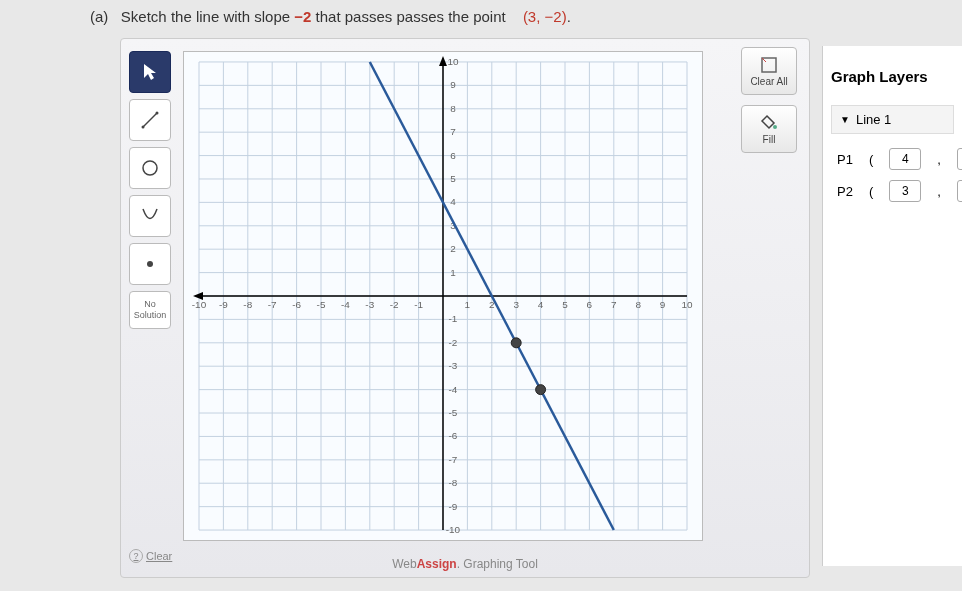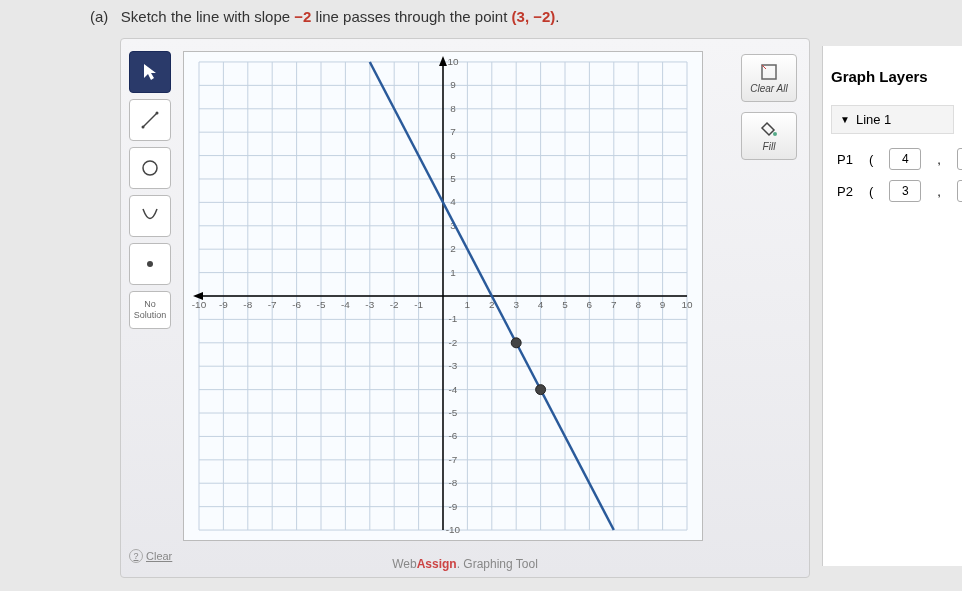--- a/index.html
+++ b/index.html
@@ -12,21 +12,21 @@
     overflow: hidden;
   }
   .question {
     position: absolute;
     top: 8px;
     left: 90px;
     font-size: 15px;
     color: #333;
   }
   .question .slope { color: #c0392b; font-weight: bold; }
-  .question .point { color: #c0392b; font-weight: bold; }
+  .question .point { color: #c0392b; font-weight: normal; margin-left: 13px; }
   .tool-area {
     position: absolute;
     left: 120px;
     top: 38px;
     width: 690px;
     height: 540px;
     background: linear-gradient(#f5f5f7, #e8e8ec);
     border: 1px solid #ccc;
     border-radius: 4px;
   }
@@ -73,23 +73,22 @@
   .graph-svg { width: 100%; height: 100%; display: block; }
   .grid-line { stroke: #c3d1e0; stroke-width: 1; }
   .axis-line { stroke: #000; stroke-width: 1.5; }
   .axis-label { font-size: 10px; fill: #666; text-anchor: middle; }
   .plot-line { stroke: #2a5a9a; stroke-width: 2.5; }
   .plot-point { fill: #444; stroke: #222; }
   .arrowhead { fill: #000; }
   .action-btns {
     position: absolute;
     right: 12px;
-    top: 15px;
+    top: 8px;
     width: 56px;
-    font-style: italic;
   }
   .action-btn {
     width: 56px;
     height: 48px;
     margin-bottom: 10px;
     border: 1px solid #bbb;
     border-radius: 4px;
     background: linear-gradient(#fff, #e8e8e8);
     display: flex;
     flex-direction: column;
@@ -171,21 +170,21 @@
     text-align: center;
     font-size: 12px;
     background: #fff;
   }
 </style>
 </head>
 <body>
 
 <div class="question">
   <span>(a)</span>&nbsp;&nbsp;
-  <span>Sketch the line with slope </span><span class="slope">−2</span><span> line passes through the point </span><span class="point">(3, −2)</span><span>.</span>
+  <span>Sketch the line with slope </span><span class="slope">−2</span><span> that passes passes the point </span><span class="point">(3, −2)</span><span>.</span>
 </div>
 
 <div class="tool-area">
 
   <div class="tool-palette">
     <div class="tool-btn selected">
       <svg viewBox="0 0 20 20">
           <path fill="#fff" d="M4 2 L4 16 L8 12 L11 18 L14 16 L11 11 L16 11 Z"></path>
         </svg>
     </div>

